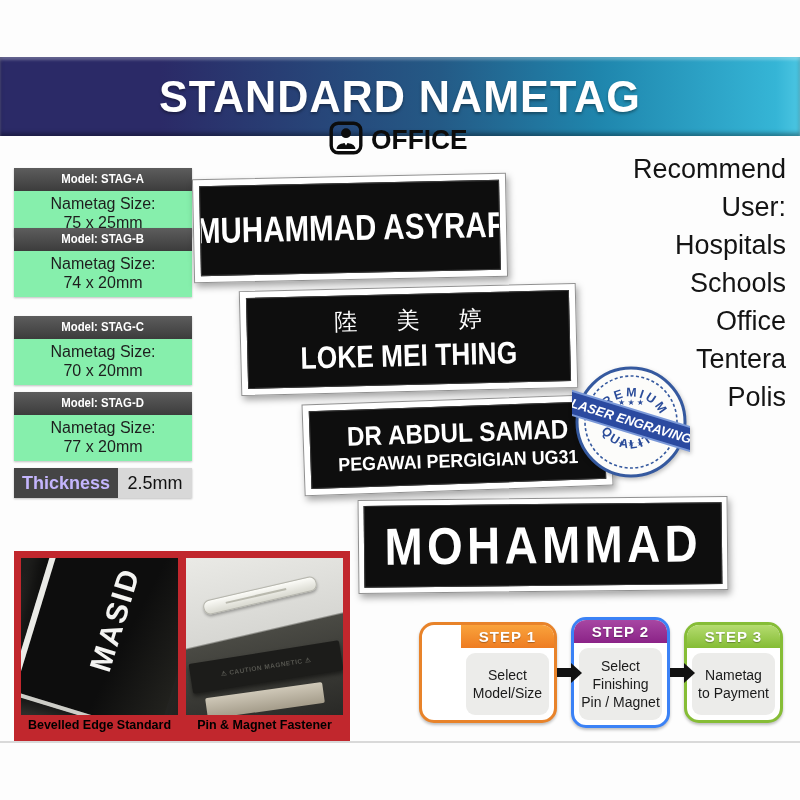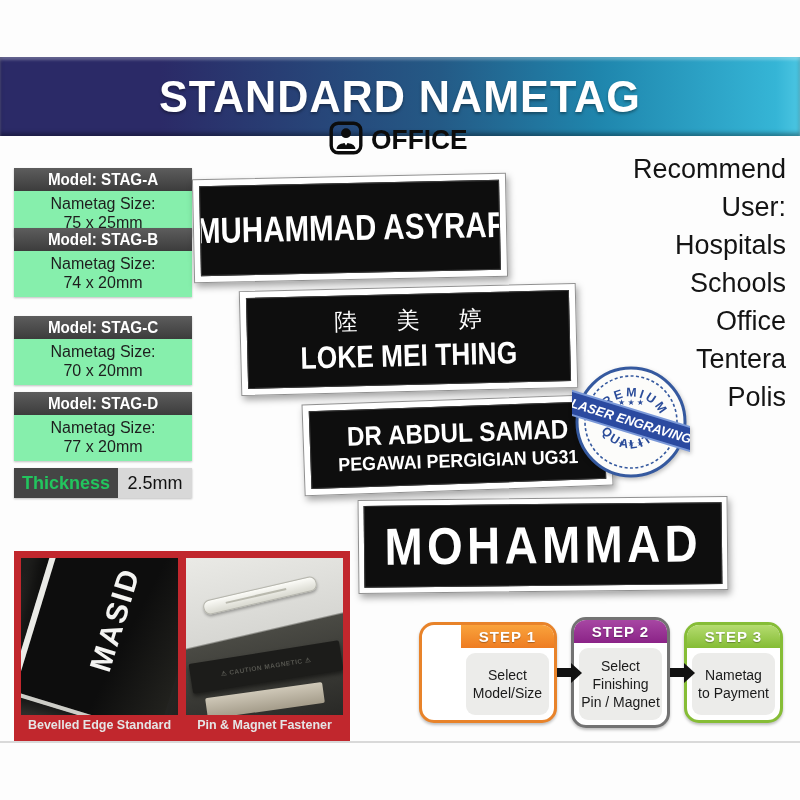--- a/index.html
+++ b/index.html
@@ -15,25 +15,25 @@
           transform:scaleX(.96);text-shadow:0 2px 3px rgba(0,0,0,.35);white-space:nowrap;}
 
   
   .category{position:absolute;left:0;top:121px;width:800px;height:38px;
             display:flex;align-items:center;justify-content:center;gap:5px;}
   .category-label{font-size:28px;font-weight:800;letter-spacing:0;color:#0c0c0c;transform:scaleX(.94);}
 
   
   .model-card{position:absolute;left:14px;width:178px;box-shadow:0 1px 2px rgba(0,0,0,.25);}
   .model-hdr{height:23px;line-height:23px;background:linear-gradient(#5d5d5d,#3c3c3c);color:#fff;
-             font-weight:700;font-size:16px;text-align:center;transform-origin:center;}
+             font-weight:700;font-size:12px;text-align:center;transform-origin:center;}
   .model-hdr span{display:inline-block;transform:scaleX(.95);}
   .model-bdy{background:#86efac;color:#1d1d1d;font-size:16px;line-height:19px;text-align:center;padding:3px 0 5px;}
   .thickness{position:absolute;left:14px;top:468px;width:178px;height:30px;display:flex;box-shadow:0 1px 2px rgba(0,0,0,.25);}
-  .thickness .t-dark{width:104px;background:#454545;color:#22c55e;font-weight:700;font-size:18px;line-height:30px;text-align:center;}
+  .thickness .t-dark{width:104px;background:#454545;color:#c4b5fd;font-weight:700;font-size:18px;line-height:30px;text-align:center;}
   .thickness .t-light{width:74px;background:#d8d8d8;color:#111;font-size:18px;line-height:30px;text-align:center;}
 
   
   .tag{position:absolute;background:#fff;border:1px solid #909090;box-shadow:2px 4px 7px rgba(0,0,0,.35);}
   .tag-inner{position:absolute;inset:6px;background:#0e0e0e;border:1px solid #3a3a3a;color:#fff;
              display:flex;flex-direction:column;align-items:center;justify-content:center;overflow:hidden;}
   .tag1{left:193px;top:176px;width:312px;height:102px;transform:rotate(-1.2deg);z-index:1;}
   .tag1 .l1{font-size:36px;font-weight:700;transform:scaleX(.82);white-space:nowrap;}
   .tag2{left:240px;top:287px;width:335px;height:103px;transform:rotate(-1.4deg);z-index:2;}
   .tag2 .cjk{font-size:23px;letter-spacing:16px;margin-left:16px;font-family:"DejaVu Sans",sans-serif;}
@@ -49,21 +49,21 @@
   .recommend{position:absolute;right:14px;top:150px;width:240px;text-align:right;
              font-size:27px;line-height:38px;color:#141414;}
 
   
   .badge{position:absolute;left:572px;top:363px;width:118px;height:118px;z-index:5;filter:drop-shadow(1px 2px 2px rgba(0,0,0,.25));}
 
   
   .photo{position:absolute;top:551px;width:157px;height:178px;border:7px solid #c1272d;background:#232321;overflow:hidden;}
   .photo-1{left:14px;}
   .photo-2{left:179px;}
-  .photo-caption{position:absolute;left:0;right:0;bottom:0;background:#c1272d;color:#e5e5e5;
+  .photo-caption{position:absolute;left:0;right:0;bottom:0;background:#c1272d;color:#000000;
                  font-size:12.5px;font-weight:700;text-align:center;padding:3px 0 4px;z-index:6;white-space:nowrap;}
   .p1-bg{position:absolute;inset:0;background:radial-gradient(circle at 30% 75%,#3d3d39,#1e1e1c 75%);}
   .p1-plate{position:absolute;left:14px;top:-46px;width:150px;height:205px;
             background:linear-gradient(100deg,#0d0d0d 60%,#23231f);transform:rotate(17deg);
             border-left:6px solid #ebebe7;border-bottom:4px solid #cdcdc7;
             box-shadow:-10px 8px 12px rgba(0,0,0,.55);}
   .p1-text{position:absolute;left:50%;top:52%;transform:translate(-50%,-50%) rotate(-90deg);
            color:#f4f4f2;font-size:30px;font-weight:700;letter-spacing:2px;}
   .p2-bg{position:absolute;inset:0;background:linear-gradient(167deg,#eaeae6 0%,#d7d7d3 42%,#4a4a44 43%,#222220 100%);}
   .p2-pin{position:absolute;left:16px;top:30px;width:114px;height:13px;border-radius:7px;
@@ -79,21 +79,21 @@
   
   .steps{position:absolute;left:419px;top:617px;width:364px;display:flex;align-items:center;}
   .step{width:99px;border-radius:15px;background:#fff;overflow:hidden;box-shadow:0 2px 3px rgba(0,0,0,.25);}
   .step-hdr{color:#fff;font-weight:700;font-size:15px;text-align:center;padding:3px 0;letter-spacing:1px;
             text-shadow:0 1px 1px rgba(0,0,0,.3);}
   .step-body{margin:5px;background:#ececea;border-radius:9px;font-size:14px;color:#1a1a1a;
              text-align:center;line-height:18px;display:flex;flex-direction:column;justify-content:center;}
   .step-1{border:3px solid #e8832a;padding-left:39px;}
   .step-1 .step-hdr{background:linear-gradient(#f9a33c,#ee7c22);}
   .step-1 .step-body{height:62px;}
-  .step-2{border:3px solid #737373;}
+  .step-2{border:3px solid #3b82f6;}
   .step-2 .step-hdr{background:linear-gradient(#a747a3,#8b2387);}
   .step-2 .step-body{height:72px;}
   .step-3{border:3px solid #86bd36;}
   .step-3 .step-hdr{background:linear-gradient(#b5dc70,#84bc34);}
   .step-3 .step-body{height:62px;}
   .arrow{flex:1;display:flex;justify-content:center;align-items:center;}
   .arr{position:relative;width:14px;height:9px;background:#111;}
   .arr::after{content:"";position:absolute;left:14px;top:-5.5px;border-left:11px solid #111;
               border-top:10px solid transparent;border-bottom:10px solid transparent;}
 

